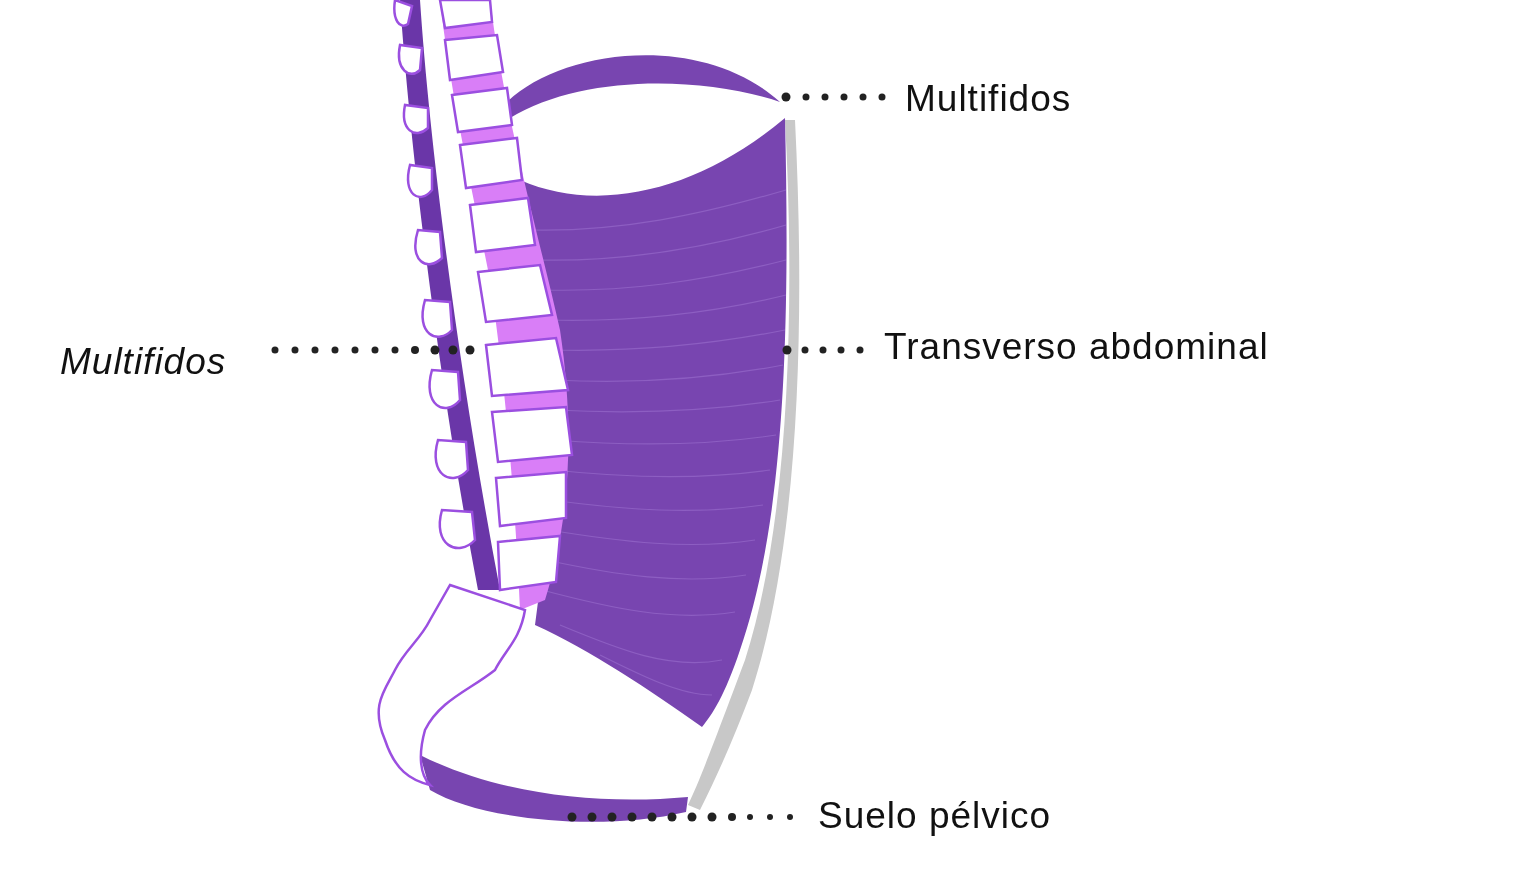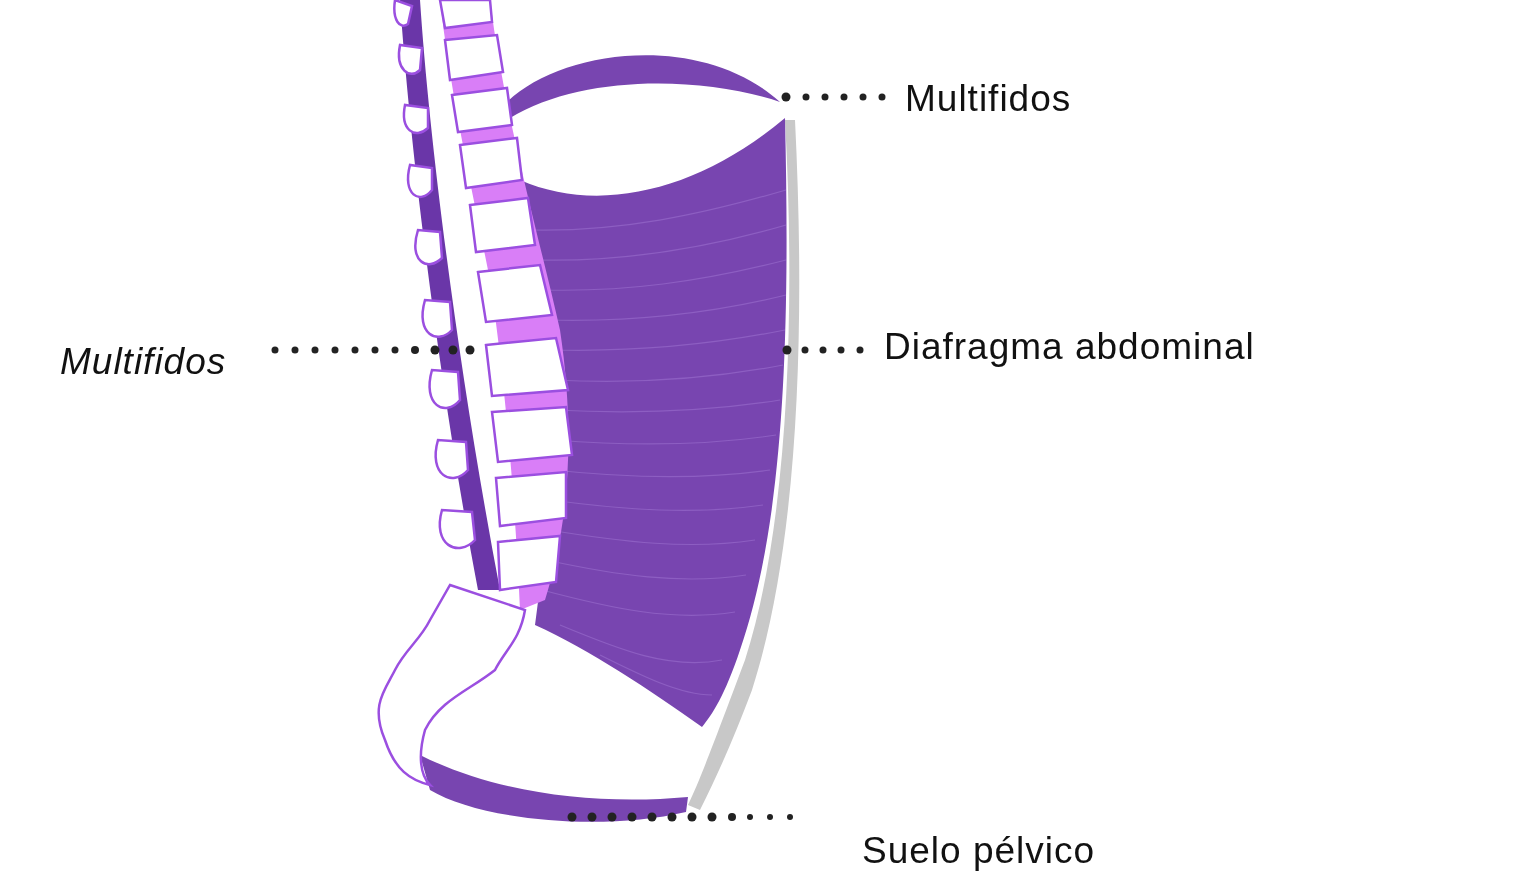--- a/index.html
+++ b/index.html
@@ -106,14 +106,14 @@
       <circle cx="712" cy="817" r="4.5"></circle>
       <circle cx="732" cy="817" r="4"></circle>
     <circle cx="750" cy="817" r="3"></circle>
       <circle cx="770" cy="817" r="3"></circle>
       <circle cx="790" cy="817" r="3"></circle>
   </g>
 </svg>
 
 <div class="label" style="left:905px; top:80px;">Multifidos</div>
 <div class="label" style="left:60px; top:343px;font-style:italic;">Multifidos</div>
-<div class="label" style="left:884px; top:328px;">Diafragma abdominal</div>
-<div class="label" style="left:818px; top:832px;margin-left:44px;">Suelo pélvico</div>
+<div class="label" style="left:884px; top:328px;">Transverso abdominal</div>
+<div class="label" style="left:818px; top:797px;">Suelo pélvico</div>
 
 </body></html>

